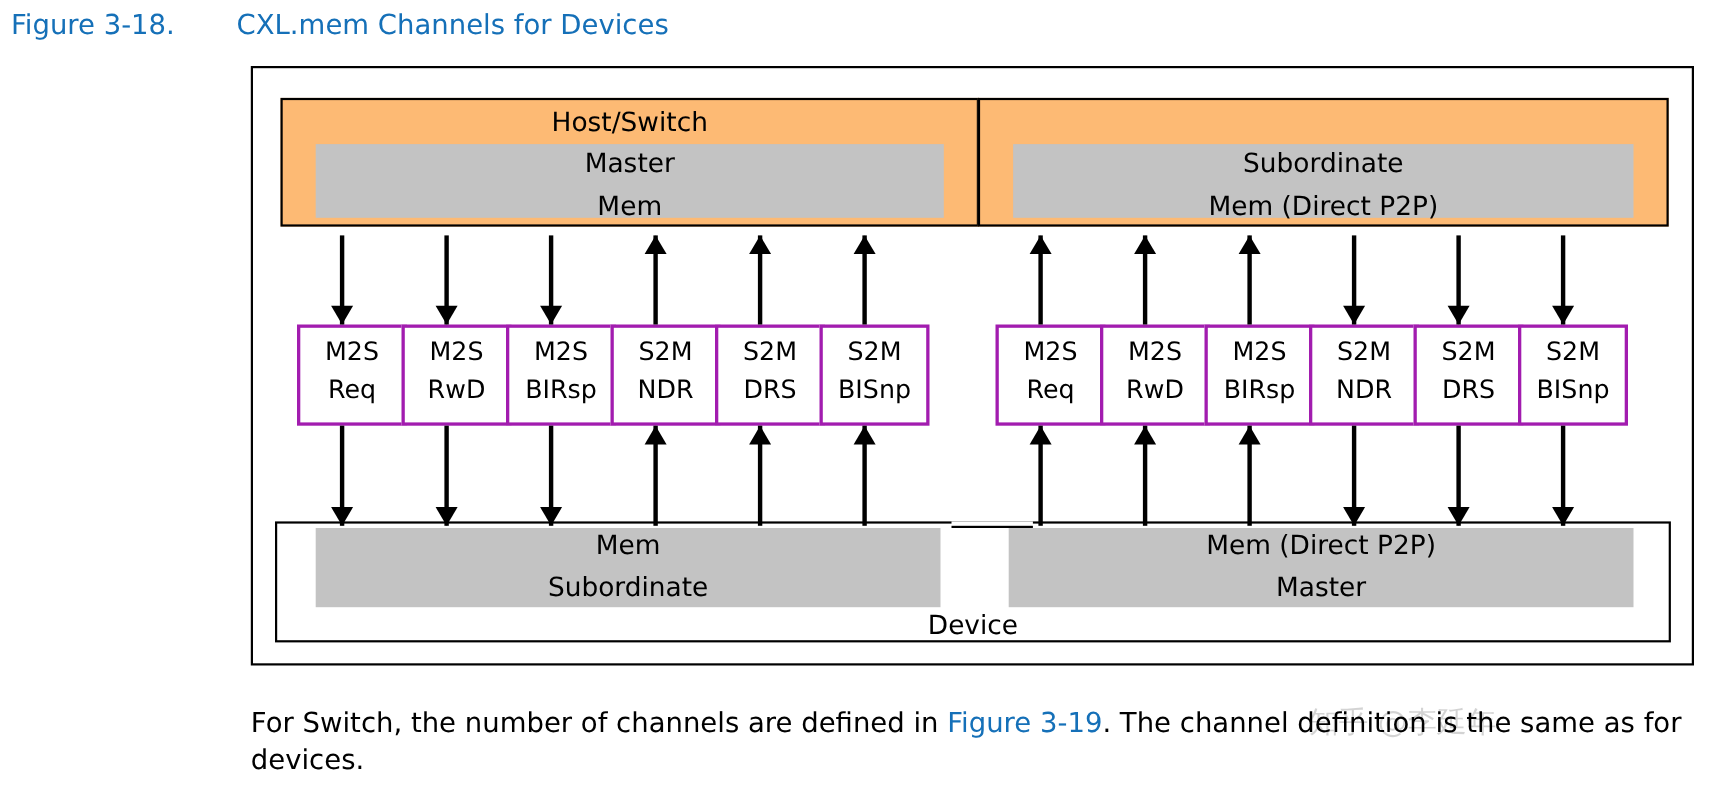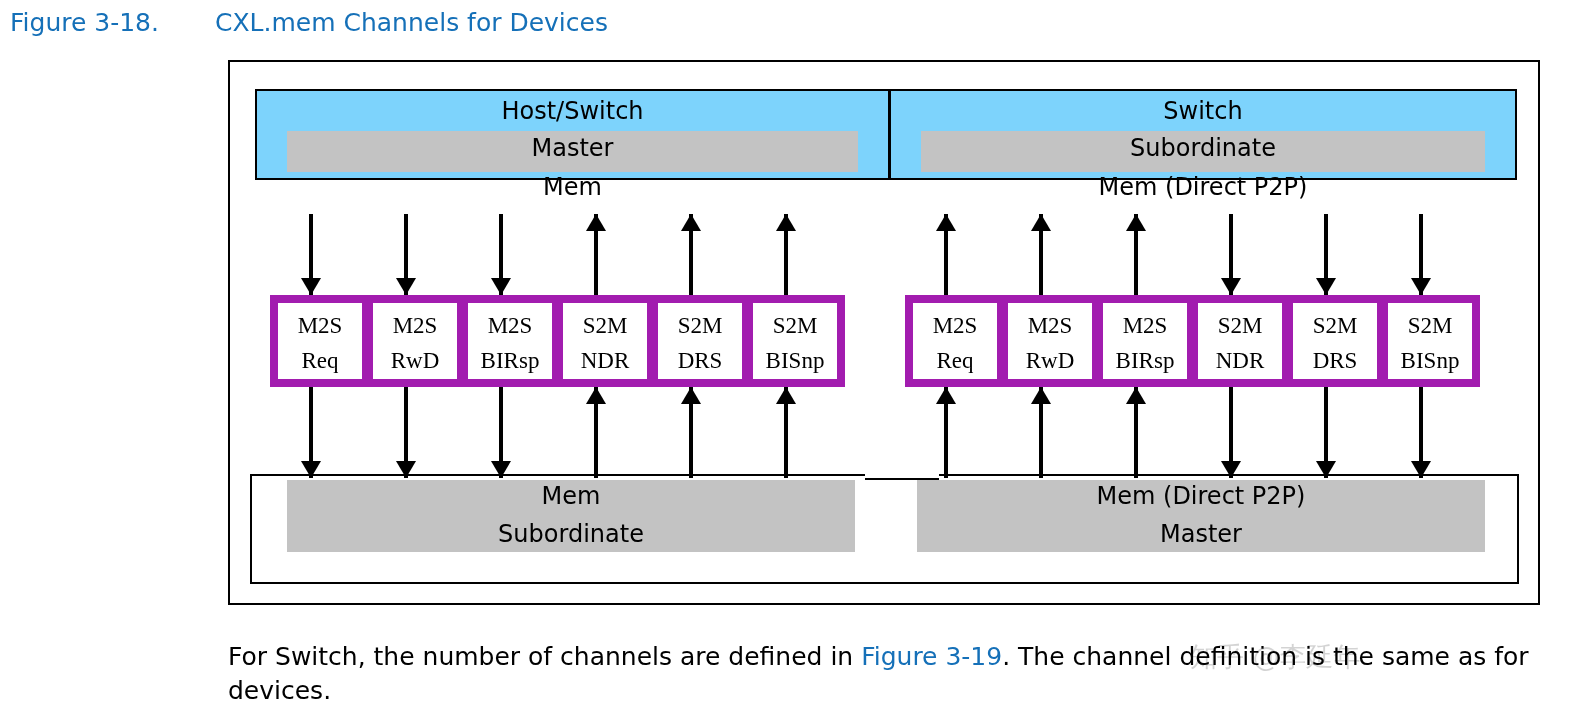--- a/index.html
+++ b/index.html
@@ -15,22 +15,22 @@
     font-weight:normal;font-size:25px;color:#1570b8;white-space:nowrap;
   }
   .fig-head .num{display:inline-block;width:205px;}
   
   .frame{
     position:absolute;left:228px;top:60px;width:1312px;height:545px;
     border:2px solid #000;box-sizing:border-box;background:#fff;
   }
   
   .topbox{
-    position:absolute;top:27px;height:91px;
-    border:2px solid #000;box-sizing:border-box;background:#7dd3fc;
+    position:absolute;top:27px;height:117px;
+    border:2px solid #000;box-sizing:border-box;background:#fdba74;
   }
   .topbox.left{left:25px;width:635px;}
   .topbox.right{left:659px;width:628px;}
   .tb-title{
     position:absolute;left:0;right:0;top:6px;text-align:center;
     font-size:24px;line-height:28px;
   }
   .gray{
     position:absolute;background:#c3c3c3;
   }
@@ -61,21 +61,21 @@
   }
   .dev-gray .g1{top:2px;}
   .dev-gray .g2{top:40px;}
   .dev-label{
     position:absolute;left:0;right:0;top:78px;text-align:center;
     font-size:24px;line-height:28px;
   }
   
   .chan{
     position:absolute;top:233px;width:100px;height:92px;
-    border:8px solid #a21caf;box-sizing:border-box;background:#fff;font-family:Liberation Serif, serif;
+    border:3px solid #a21caf;box-sizing:border-box;background:#fff;
   }
   .chan .c1,.chan .c2{
     position:absolute;left:0;right:0;text-align:center;
     font-size:23px;line-height:27px;
   }
   .chan .c1{top:9px;}
   .chan .c2{top:44px;}
   
   .arr{position:absolute;width:4px;background:#000;}
   .head{position:absolute;width:0;height:0;border-left:10px solid transparent;border-right:10px solid transparent;}
@@ -105,37 +105,37 @@
 
   <div class="topbox left">
     <div class="tb-title">Host/Switch</div>
     <div class="gray tb-gray">
       <div class="g1">Master</div>
       <div class="g2">Mem</div>
     </div>
   </div>
 
   <div class="topbox right">
-    <div class="tb-title">Switch</div>
     <div class="gray tb-gray">
       <div class="g1">Subordinate</div>
       <div class="g2">Mem (Direct P2P)</div>
     </div>
   </div>
 
   <div class="devbox">
     <div class="dev-notch"></div>
     <div class="dev-gray l">
       <div class="g1">Mem</div>
       <div class="g2">Subordinate</div>
     </div>
     <div class="dev-gray r">
       <div class="g1">Mem (Direct P2P)</div>
       <div class="g2">Master</div>
     </div>
+    <div class="dev-label">Device</div>
   </div>
 
   <div id="channel-layer">
       <div class="chan" style="left: 40px;">
         <div class="c1">M2S</div>
         <div class="c2">Req</div>
       </div>
       <div class="arr" style="left: 79px; top: 152px; height: 81px;"></div>
       <div class="head dn" style="left: 71px; top: 216px;"></div>
       <div class="arr" style="left: 79px; top: 325px; height: 91px;"></div>

